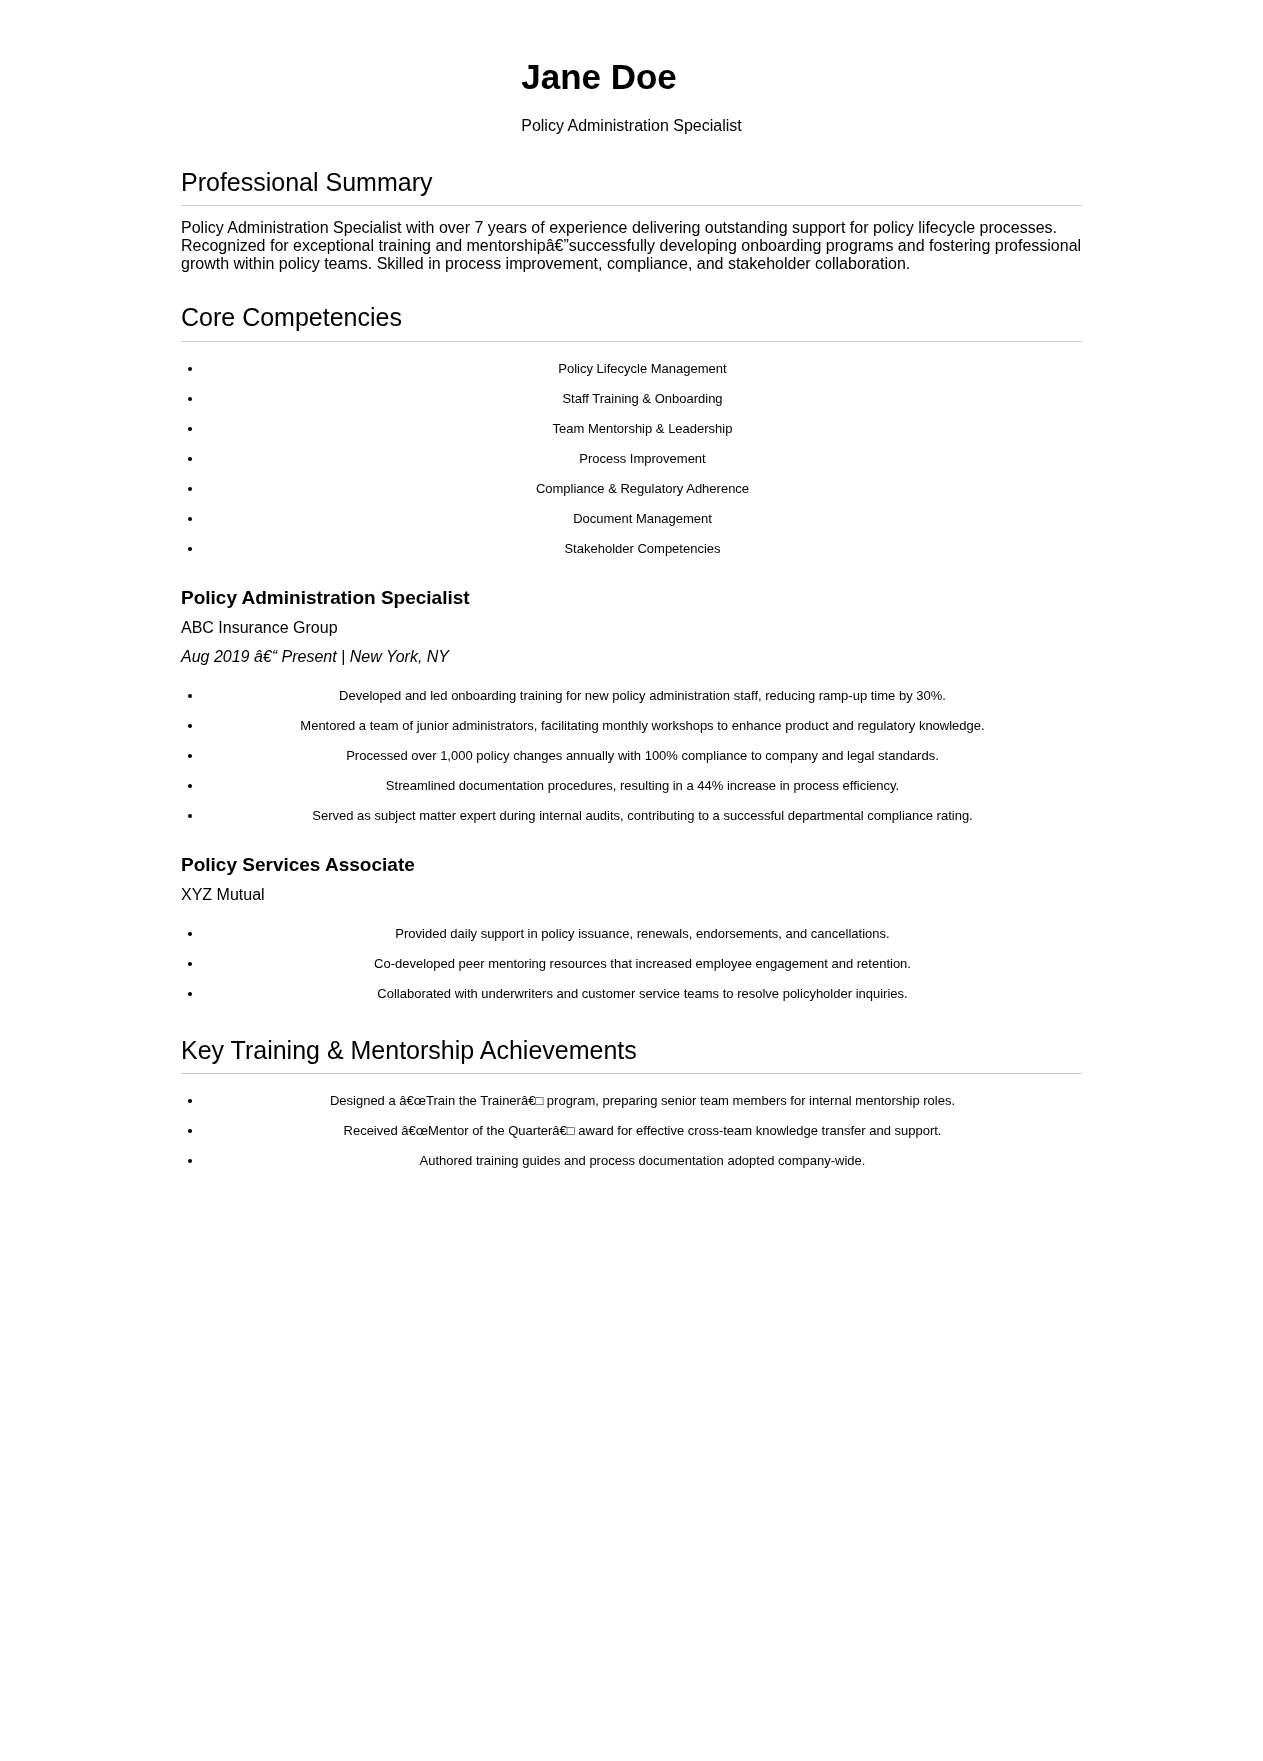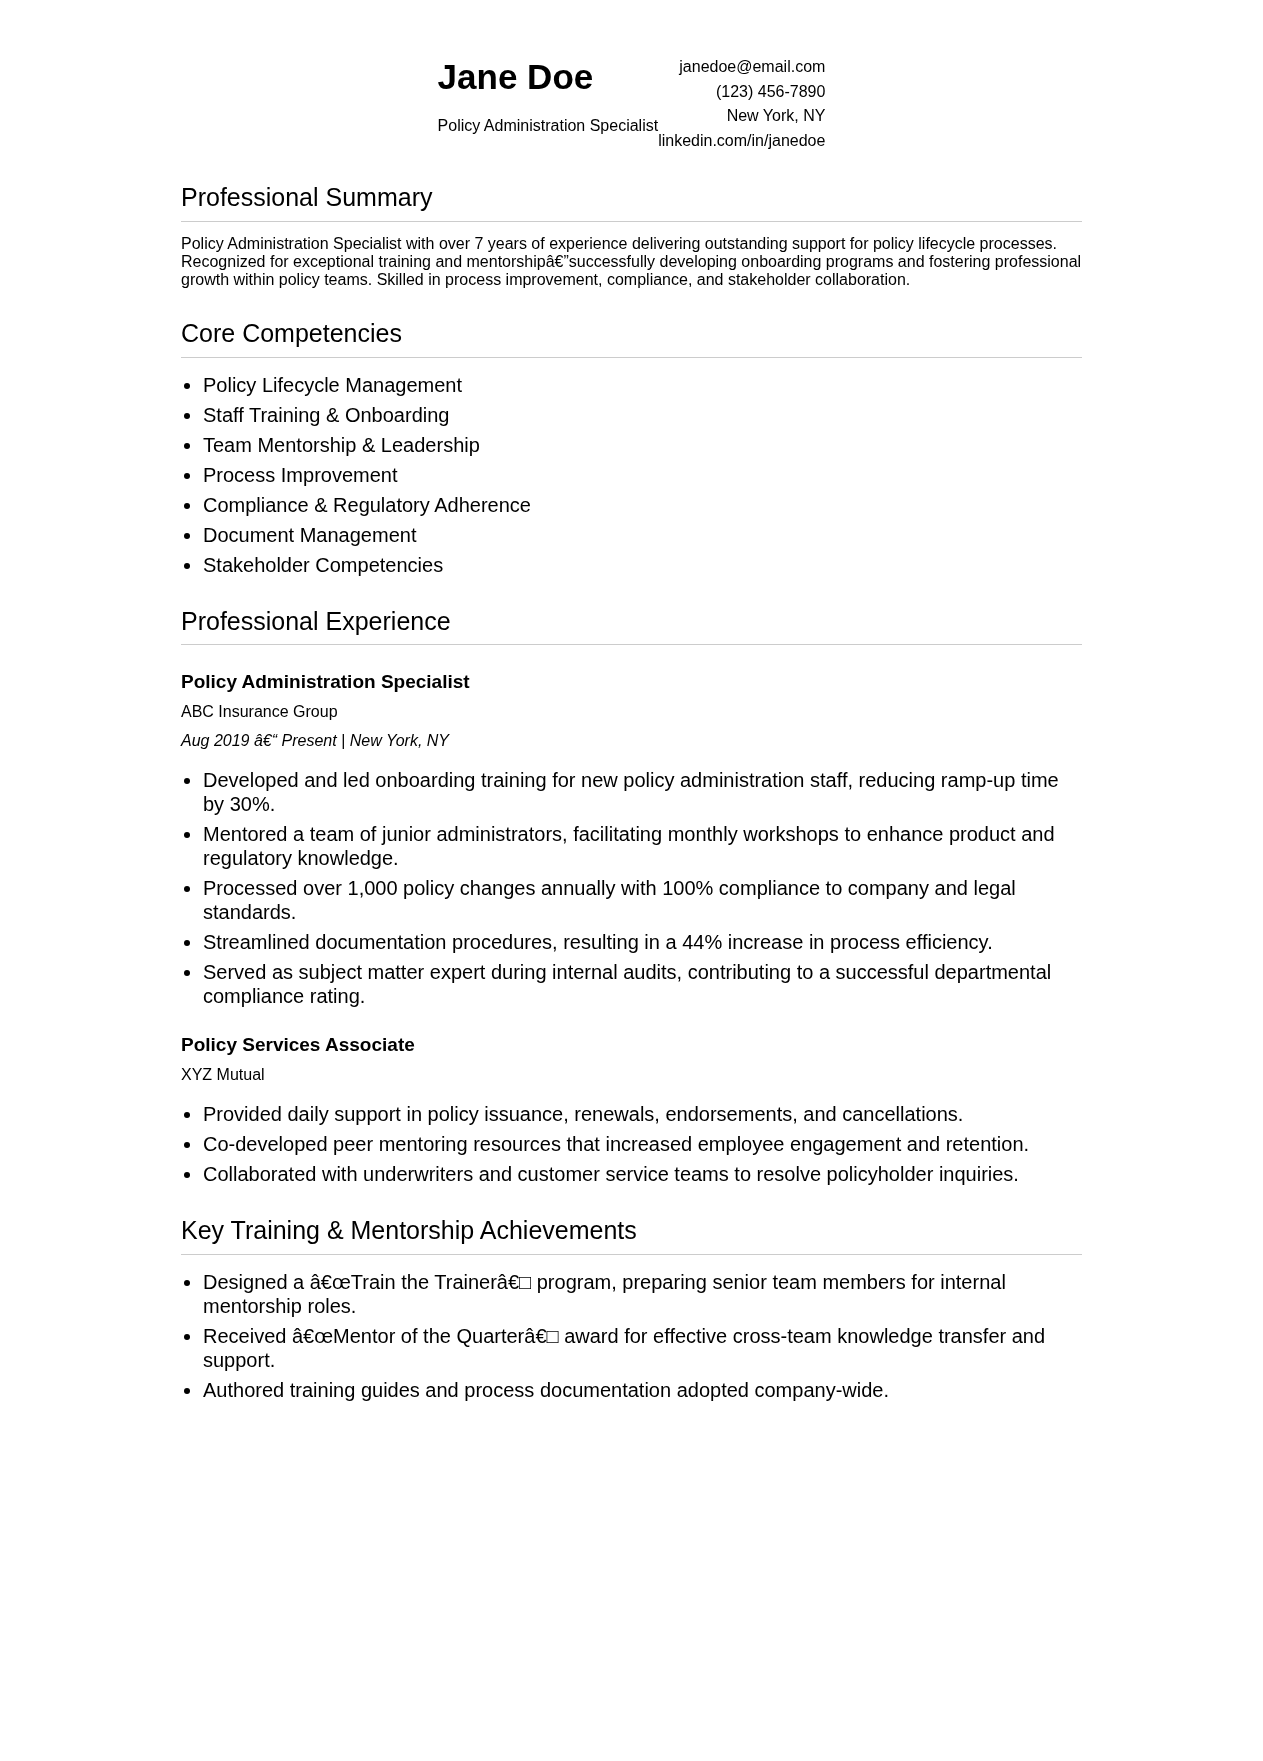--- a/index.html
+++ b/index.html
@@ -49,23 +49,24 @@
   .summary-text {
     font-size: 16px;
     line-height: 18px;
     margin: 13px 0 16px 0;
   }
   ul.bullets {
     margin: 15px 0 0 0;
     padding-left: 22px;
   }
   ul.bullets li {
-    font-size: 20px;
+    font-size: 13px;
     line-height: 24px;
     margin-bottom: 6px;
+    text-align: center;
   }
   .job { margin-top: 26px; }
   .job-title {
     font-size: 19px;
     font-weight: bold;
     line-height: 1.2;
     margin: 0;
   }
   .job-company {
     font-size: 16px;
@@ -82,26 +83,20 @@
 </head>
 <body>
 
 <div class="page">
 
   <div class="header-row">
     <div>
       <h1 class="name">Jane Doe</h1>
       <p class="subtitle">Policy Administration Specialist</p>
     </div>
-    <div class="contact">
-      <div>janedoe@email.com</div>
-      <div>(123) 456-7890</div>
-      <div>New York, NY</div>
-      <div>linkedin.com/in/janedoe</div>
-    </div>
   </div>
 
   <section>
     <h2 class="section-heading">Professional Summary</h2>
     <p class="summary-text">Policy Administration Specialist with over 7 years of experience delivering outstanding support for policy lifecycle processes. Recognized for exceptional training and mentorshipâ€”successfully developing onboarding programs and fostering professional growth within policy teams. Skilled in process improvement, compliance, and stakeholder collaboration.</p>
   </section>
 
   <section>
     <h2 class="section-heading">Core Competencies</h2>
     <ul class="bullets">
@@ -109,21 +104,20 @@
       <li>Staff Training &amp; Onboarding</li>
       <li>Team Mentorship &amp; Leadership</li>
       <li>Process Improvement</li>
       <li>Compliance &amp; Regulatory Adherence</li>
       <li>Document Management</li>
       <li>Stakeholder Competencies</li>
     </ul>
   </section>
 
   <section>
-    <h2 class="section-heading">Professional Experience</h2>
 
     <div class="job">
       <h3 class="job-title">Policy Administration Specialist</h3>
       <p class="job-company">ABC Insurance Group</p>
       <p class="job-dates">Aug 2019 â€“ Present | New York, NY</p>
       <ul class="bullets">
         <li>Developed and led onboarding training for new policy administration staff, reducing ramp-up time by 30%.</li>
         <li>Mentored a team of junior administrators, facilitating monthly workshops to enhance product and regulatory knowledge.</li>
         <li>Processed over 1,000 policy changes annually with 100% compliance to company and legal standards.</li>
         <li>Streamlined documentation procedures, resulting in a 44% increase in process efficiency.</li>

